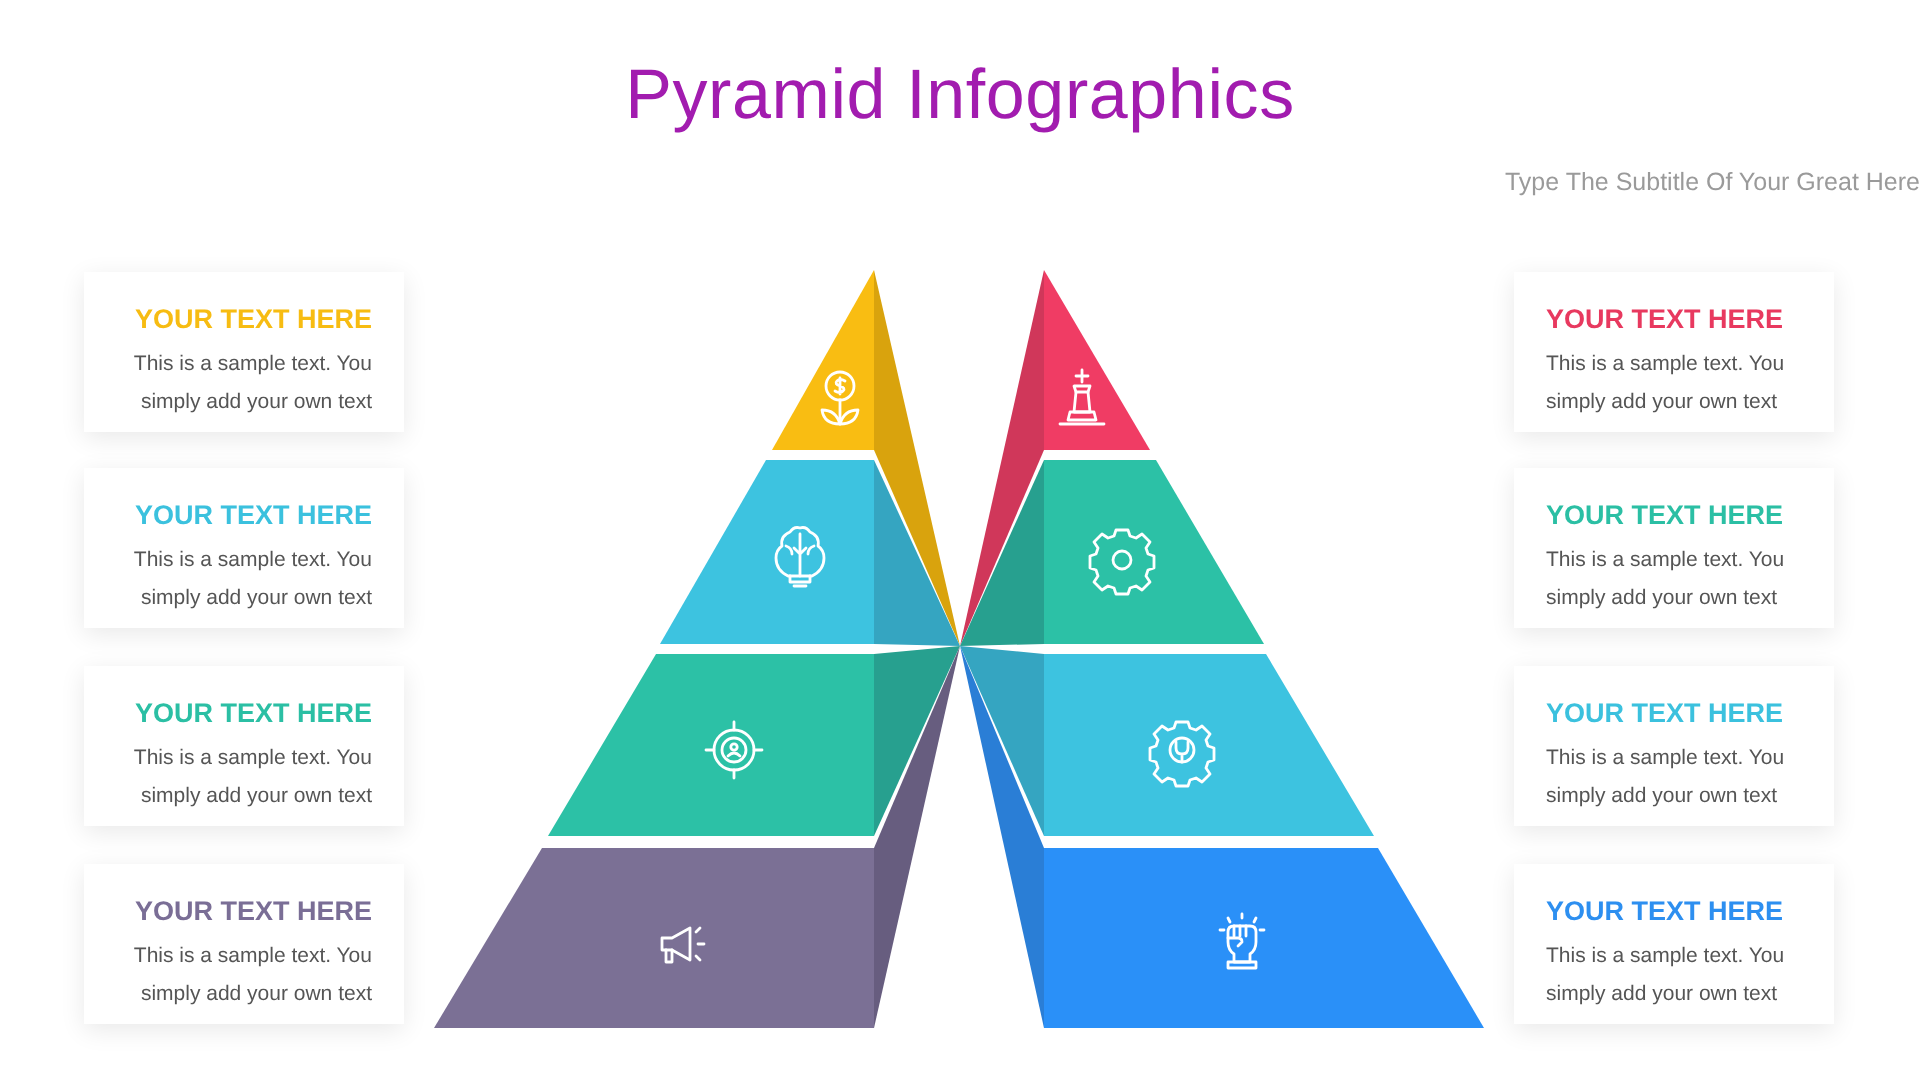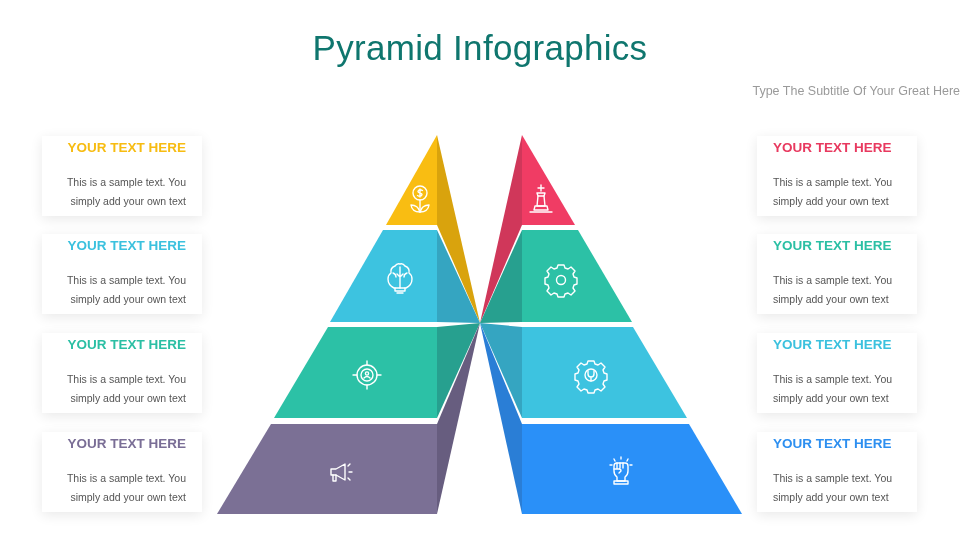--- a/index.html
+++ b/index.html
@@ -1,20 +1,20 @@
 <!DOCTYPE html>
 <html><head>
 <meta charset="utf-8">
 <style>
   html, body { margin: 0; padding: 0; background: #ffffff; }
   body { width: 960px; height: 540px; position: relative; overflow: hidden; font-family: "Liberation Sans", sans-serif; }
-  .title { position: absolute; left: 0; top: 28px; width: 960px; text-align: center; font-size: 35px; color: #0f766e; letter-spacing: 0.3px; }
+  .title { position: absolute; left: 0; top: 28px; width: 960px; text-align: center; font-size: 35px; color: #a21caf; letter-spacing: 0.3px; }
   .subtitle { position: absolute; left: 0; top: 84px; width: 960px; text-align: right; font-size: 12.5px; color: #9a9a9a; }
   .card { position: absolute; width: 160px; height: 80px; background: #ffffff; box-shadow: 0 3px 12px rgba(0,0,0,0.09); }
-  .card .head { position: absolute; top: 4px; font-size: 13.5px; font-weight: bold; white-space: nowrap; }
+  .card .head { position: absolute; top: 16px; font-size: 13.5px; font-weight: bold; white-space: nowrap; }
   .card .body { position: absolute; top: 37px; font-size: 10.5px; line-height: 19px; color: #555; white-space: nowrap; }
   .card.left .head, .card.left .body { right: 16px; text-align: right; }
   .card.right .head, .card.right .body { left: 16px; text-align: left; }
   svg.pyr { position: absolute; left: 0; top: 0; }
 </style>
 </head>
 <body>
 
 <div class="title">Pyramid Infographics</div>
 <div class="subtitle">Type The Subtitle Of Your Great Here</div>

